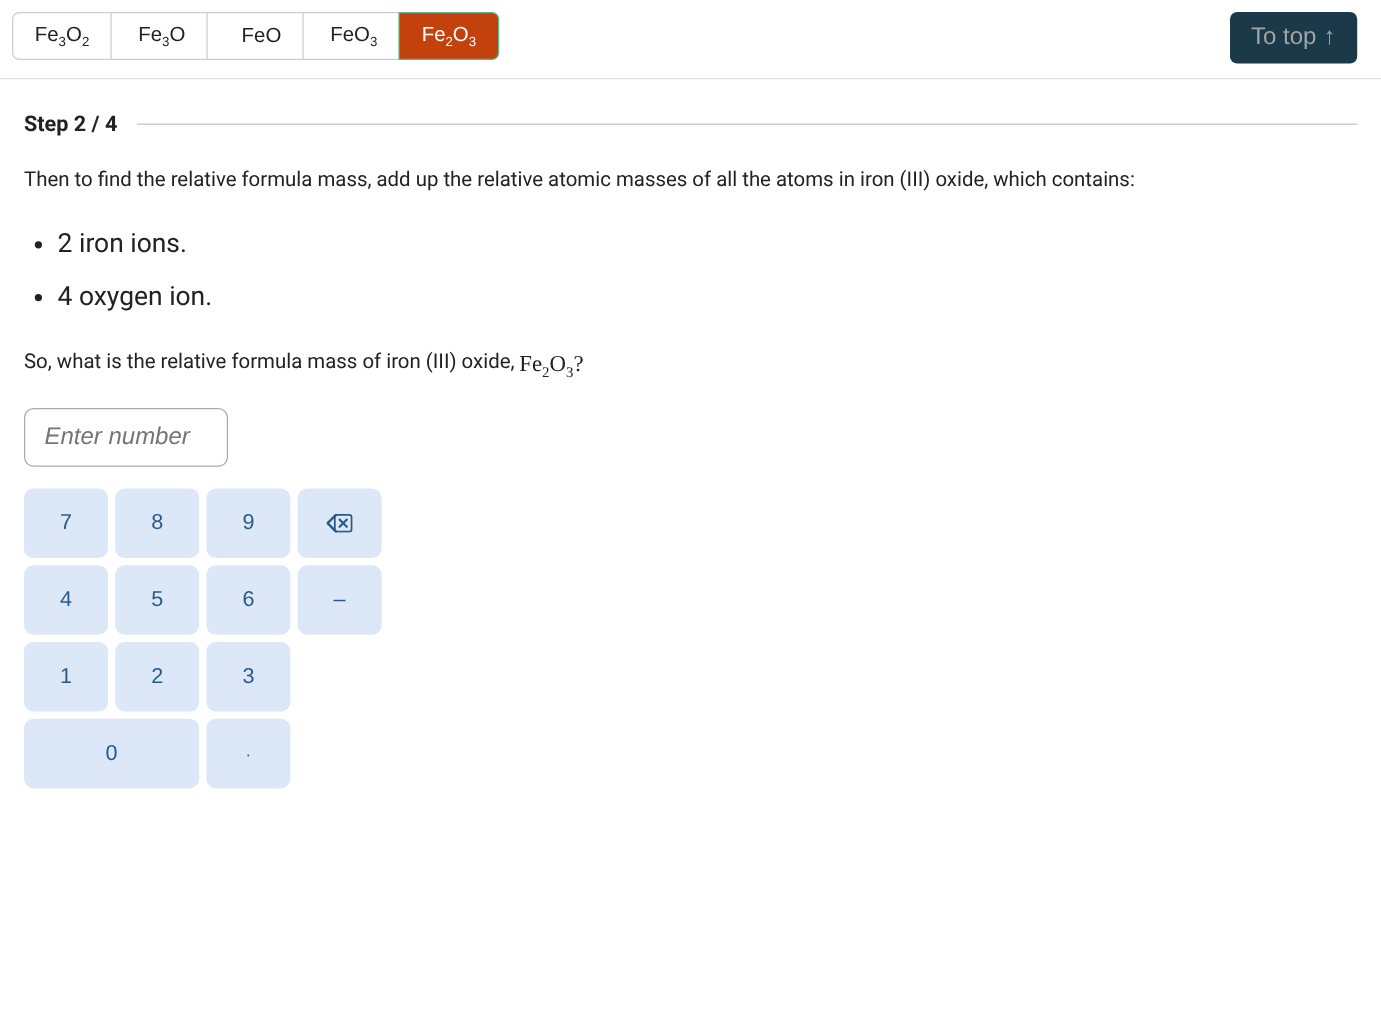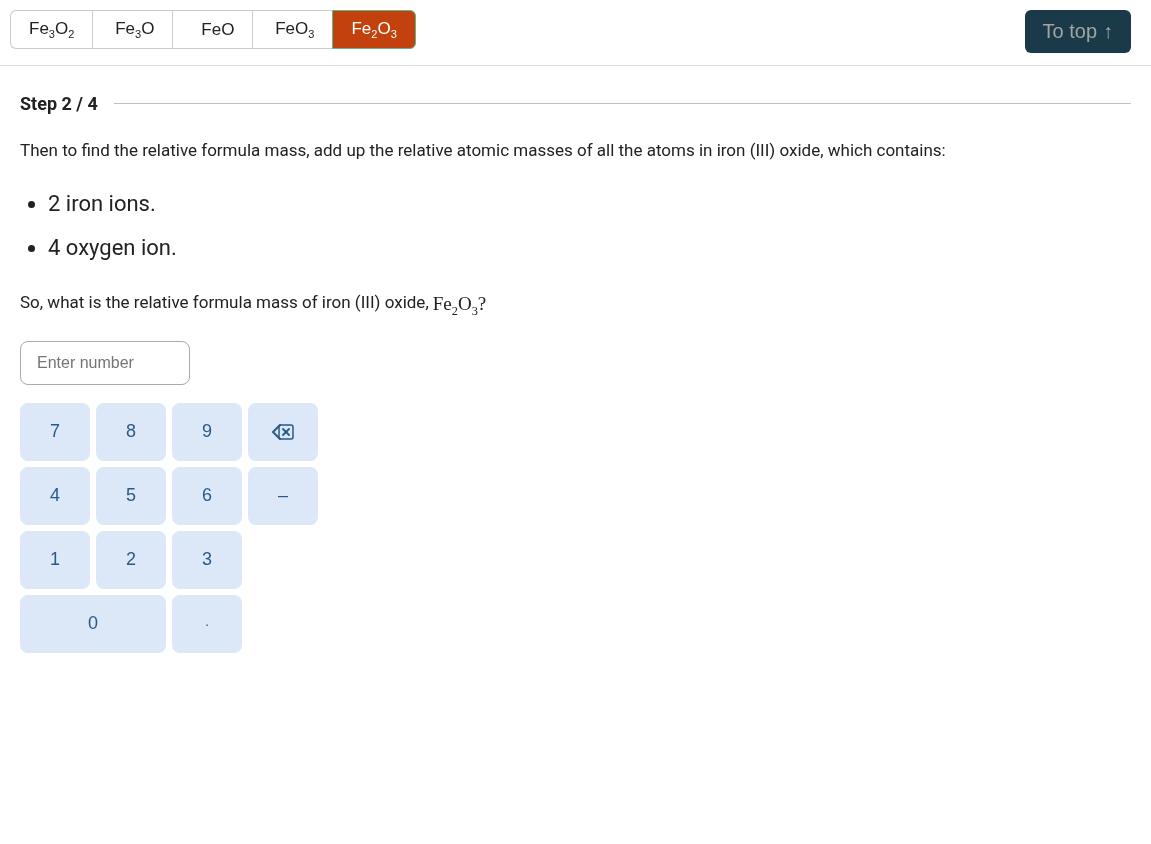--- a/index.html
+++ b/index.html
@@ -110,26 +110,27 @@
 
     .chem-formula {
       font-size: 19px;
       font-family: Liberation Serif, serif;
     }
 
     .answer-input {
       border: 1.5px solid #aaa;
       border-radius: 8px;
       padding: 12px 16px;
-      font-size: 16px;
+      font-size: 20px;
       color: #0f766e;
       width: 170px;
       display: block;
       margin-bottom: 18px;
       outline: none;
+      font-style: italic;
     }
 
     .numpad {
       display: grid;
       grid-template-columns: repeat(4, 70px);
       grid-template-rows: repeat(4, 58px);
       gap: 6px;
       width: fit-content;
     }
 

